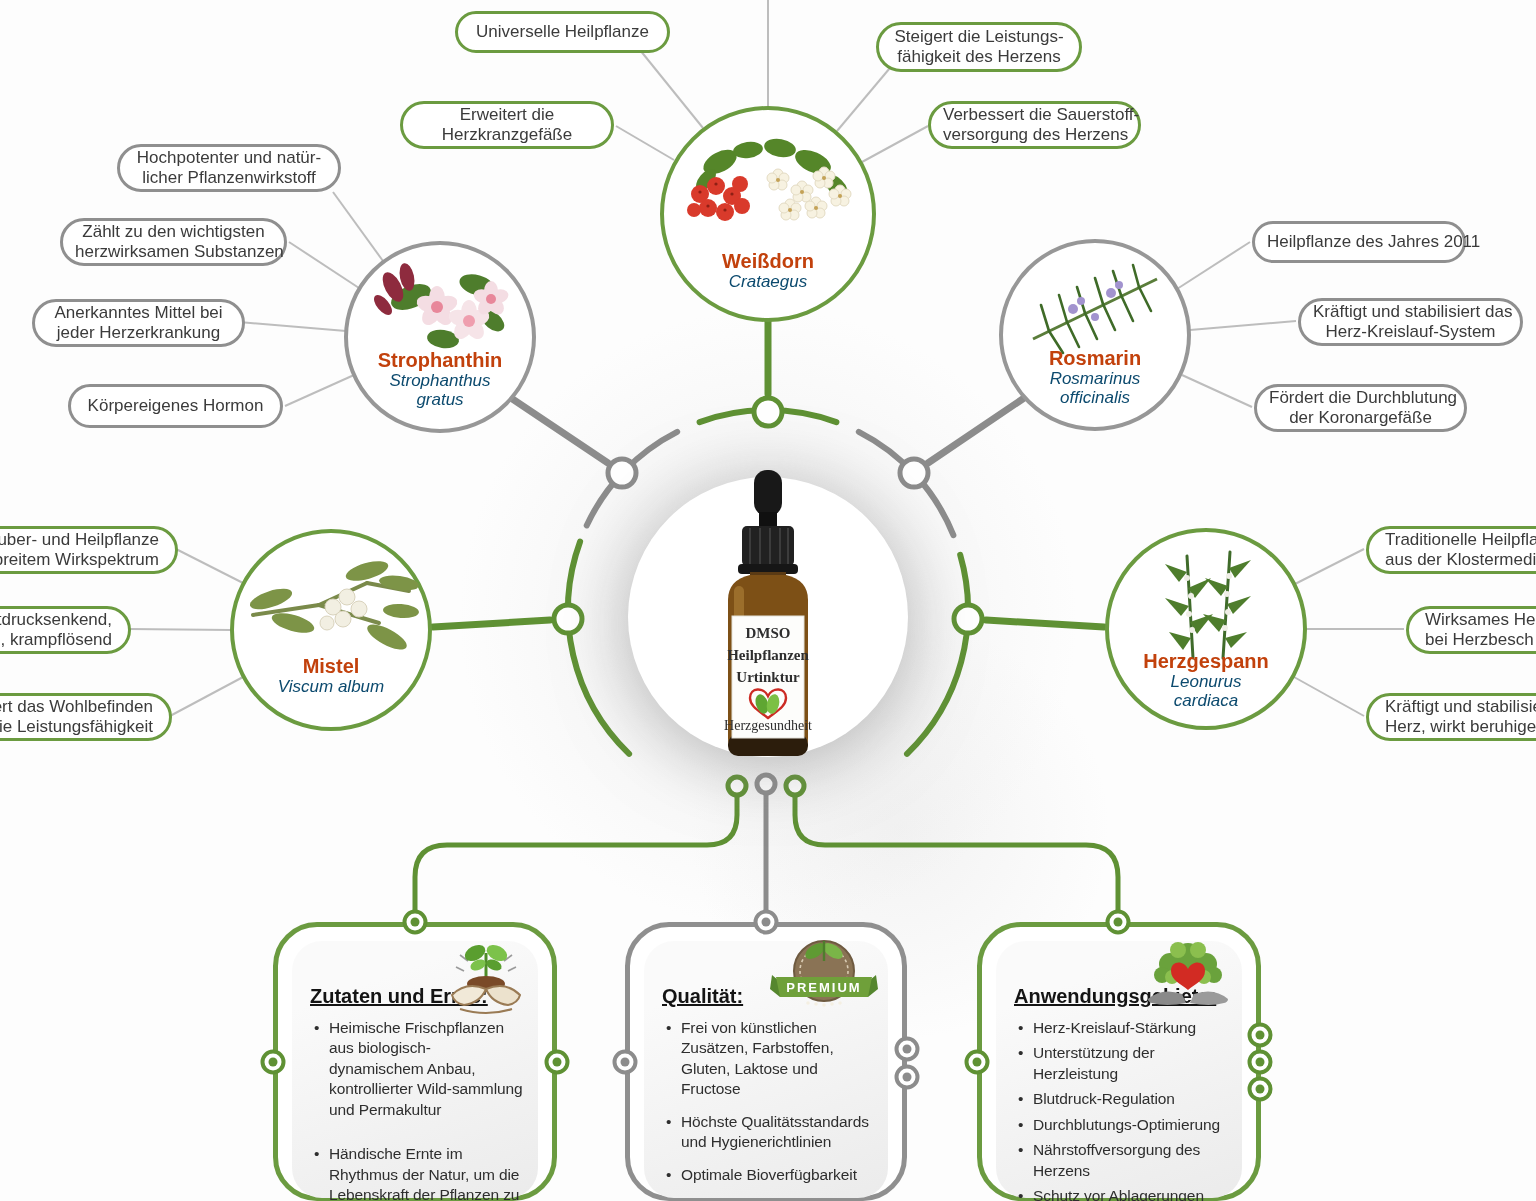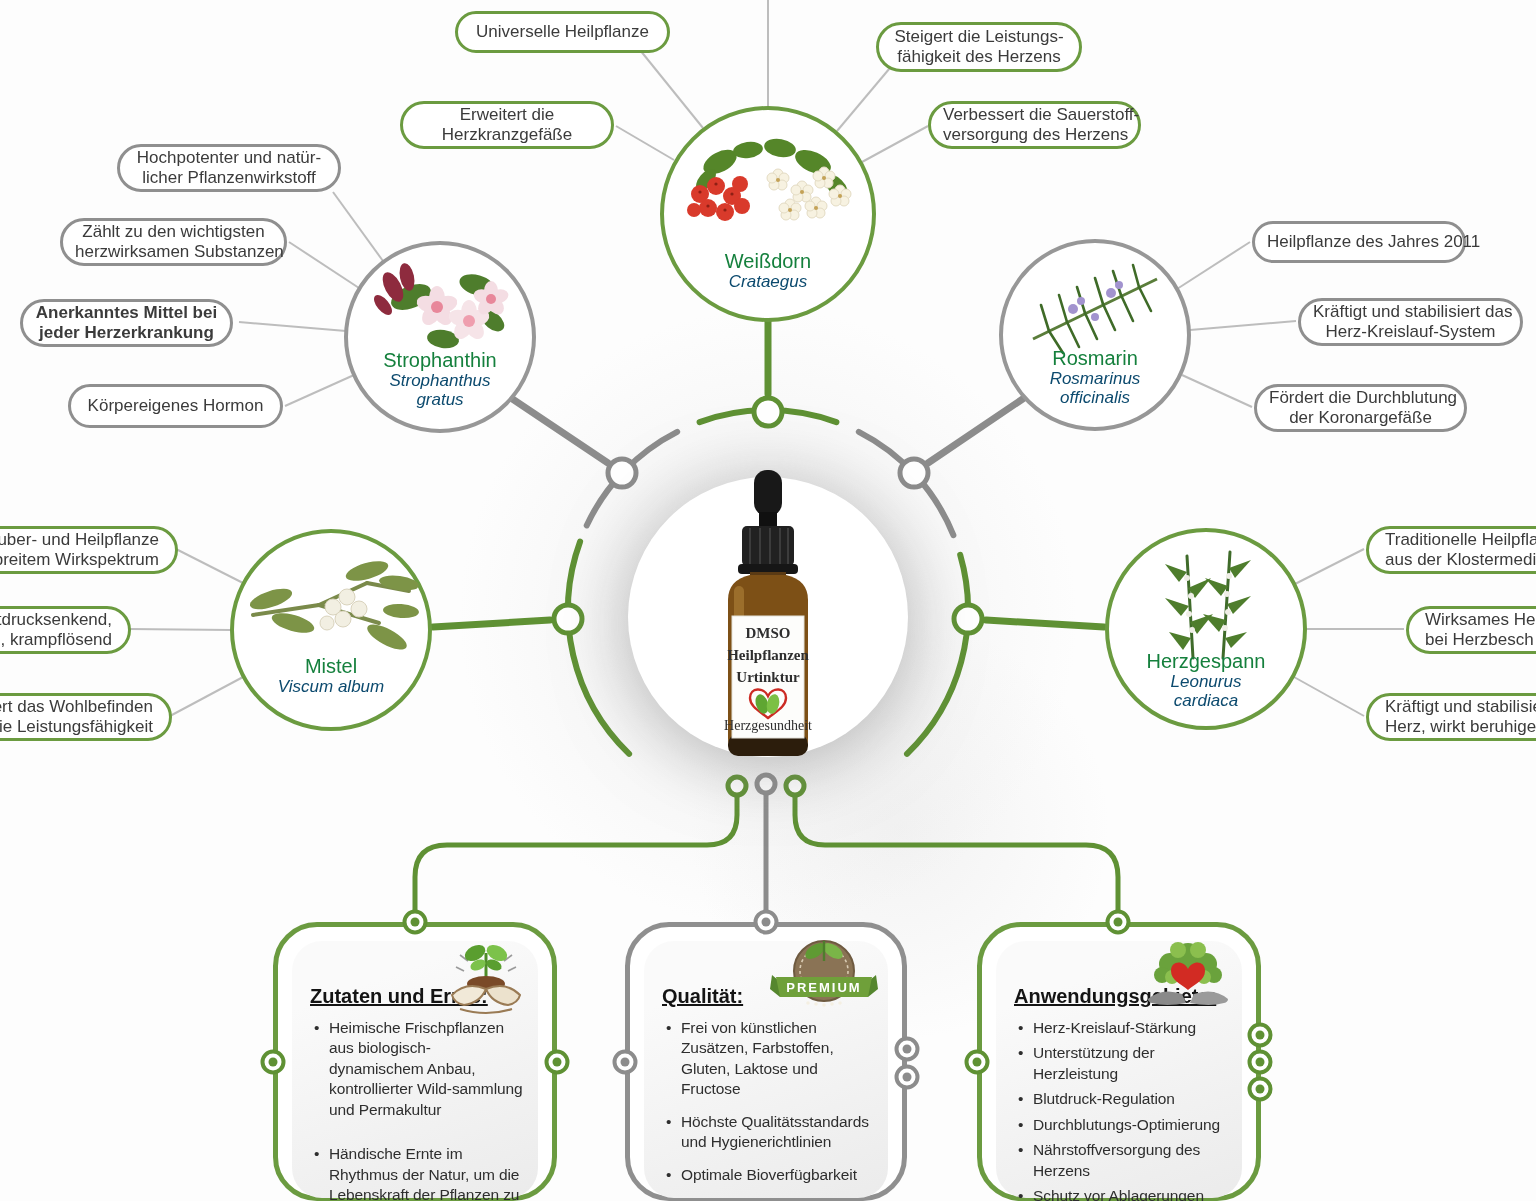--- a/index.html
+++ b/index.html
@@ -24,21 +24,21 @@
   .bubble.cut-left{text-align:right;padding-right:16px;}
   .bubble.cut-right{text-align:left;padding-left:16px;}
   .bl{display:block;white-space:nowrap;}
   .plant-circle{
     position:absolute;box-sizing:border-box;background:#fff;border-radius:50%;
     border:4px solid #6b9b40;z-index:2;
   }
   .plant-circle.gray{border-color:#979797;}
   .plant-art{position:absolute;left:50%;transform:translateX(-50%);}
   .plant-label{position:absolute;left:0;right:0;text-align:center;}
-  .plant-name{font-weight:normal;font-size:20px;color:#15803d;line-height:22px;}
+  .plant-name{font-weight:bold;font-size:20px;color:#c2410c;line-height:22px;}
   .plant-latin{font-style:italic;font-size:17px;color:#0c4a6e;line-height:19px;}
   .center-circle{
     position:absolute;left:628px;top:477px;width:280px;height:280px;border-radius:50%;
     background:#fff;box-shadow:0 8px 70px rgba(130,130,130,.55);z-index:2;
   }
   .infobox{
     position:absolute;box-sizing:border-box;width:284px;height:279px;top:922px;
     border:5px solid #6b9b40;border-radius:44px;background:#fff;z-index:2;
   }
   .infobox.gray{border-color:#8f8f8f;}
@@ -138,21 +138,21 @@
   </div>
 
 <div class="bubble gray" style="left:117px;top:144px;width:224px;height:48px;">
     <span class="bl">Hochpotenter und natür-</span>
     <span class="bl">licher Pflanzenwirkstoff</span>
   </div>
 <div class="bubble gray" style="left:60px;top:218px;width:227px;height:48px;">
     <span class="bl">Zählt zu den wichtigsten</span>
     <span class="bl">herzwirksamen Substanzen</span>
   </div>
-<div class="bubble gray" style="left:20px;top:299px;width:213px;height:48px;font-weight:bold;">
+<div class="bubble gray" style="left:32px;top:299px;width:213px;height:48px;">
     <span class="bl">Anerkanntes Mittel bei</span>
     <span class="bl">jeder Herzerkrankung</span>
   </div>
 <div class="bubble gray" style="left:68px;top:384px;width:215px;height:44px;">
     <span class="bl">Körpereigenes Hormon</span>
   </div>
 
 <div class="bubble gray" style="left:1252px;top:221px;width:214px;height:42px;">
     <span class="bl">Heilpflanze des Jahres 2011</span>
   </div>

